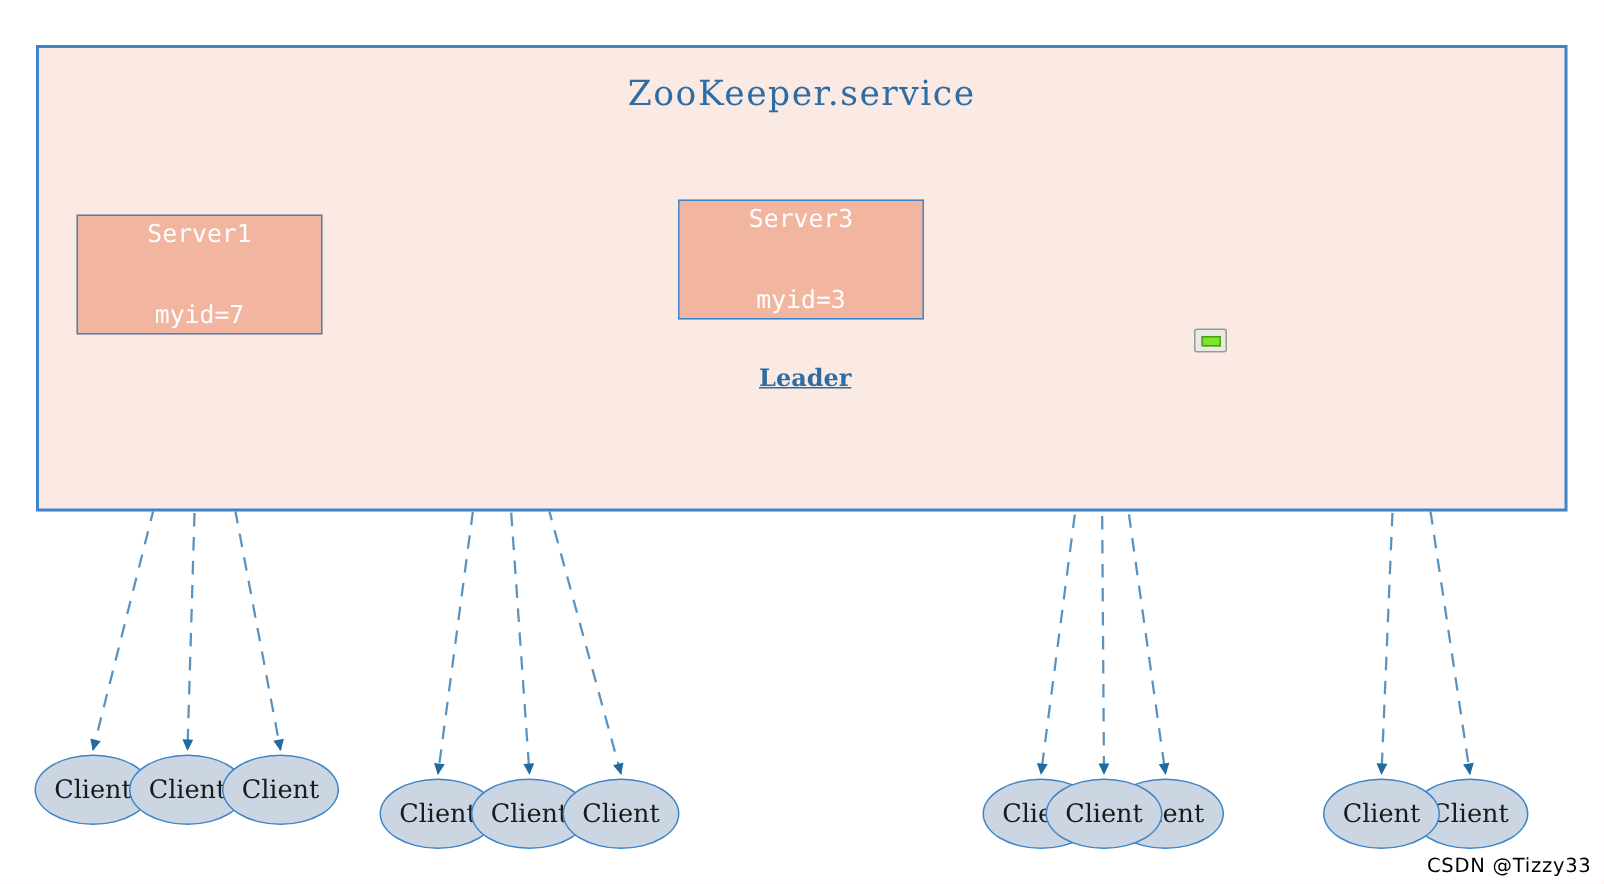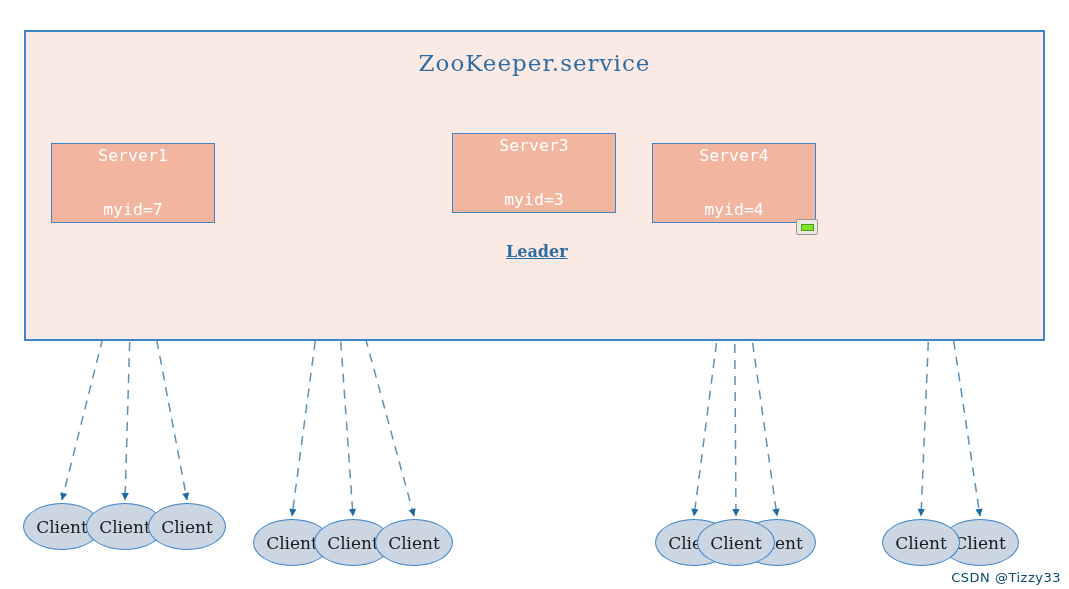--- a/index.html
+++ b/index.html
@@ -112,21 +112,21 @@
     font-size: 17px;
     color: #1a1a1a;
     white-space: nowrap;
   }
   .watermark {
     position: absolute;
     right: 8px;
     bottom: 4px;
     font-family: "DejaVu Sans", "Liberation Sans", sans-serif;
     font-size: 13px;
-    color: #0c4a6e;
+    color: #000000;
     letter-spacing: 0.5px;
     z-index: 9;
   }
 </style>
 </head>
 <body>
 
 <div id="canvas">
 
   <svg id="edges" viewBox="0 0 1069 589" xmlns="http://www.w3.org/2000/svg">
@@ -181,24 +181,20 @@
     <span class="ln">Server1</span>
     <span class="ln">myid=7</span>
   </div>
 
 
   <div class="server-node" style="left:452px;top:133px;">
     <span class="ln">Server3</span>
     <span class="ln">myid=3</span>
   </div>
 
-  <div class="server-node" style="left:652px;top:143px;">
-    <span class="ln">Server4</span>
-    <span class="ln">myid=4</span>
-  </div>
 
 
   <div class="leader-label" style="left:506px;top:242px;">Leader</div>
 
   <div class="resize-handle" style="left:796px;top:219px;">
     <span class="pip"></span>
   </div>
 
   <div class="client-node" style="left:23px;top:503px;z-index:4;">
     <span class="ctext">Client</span>

